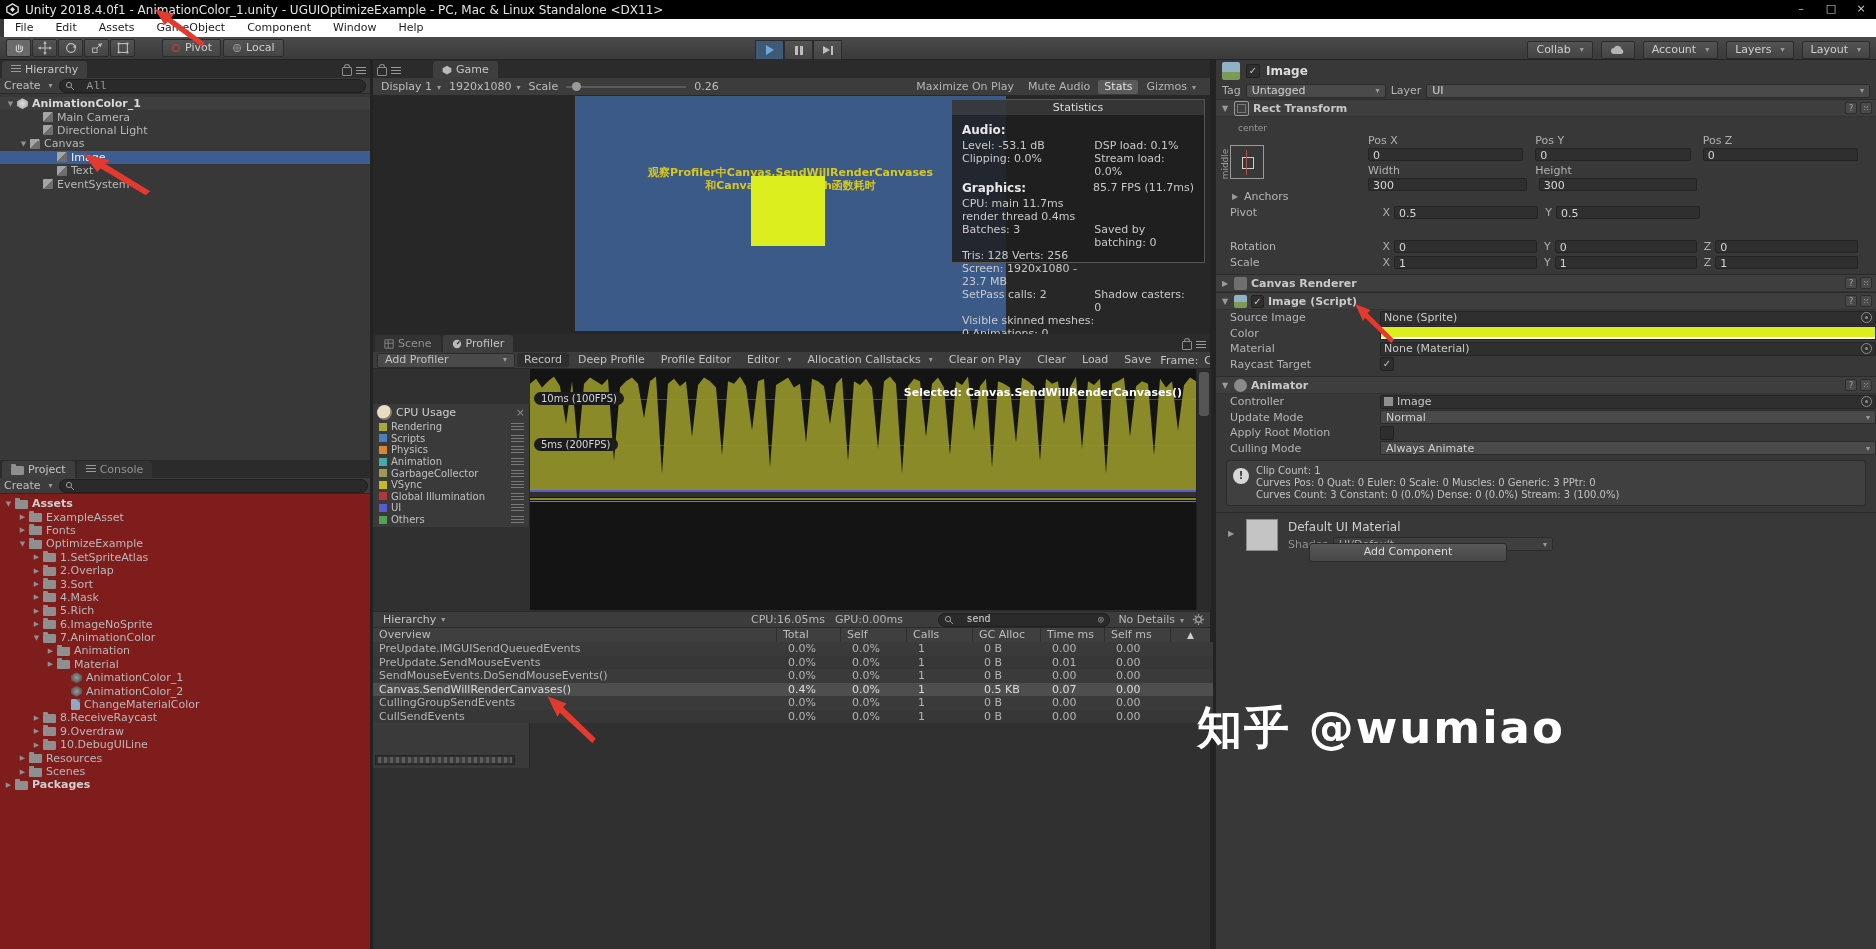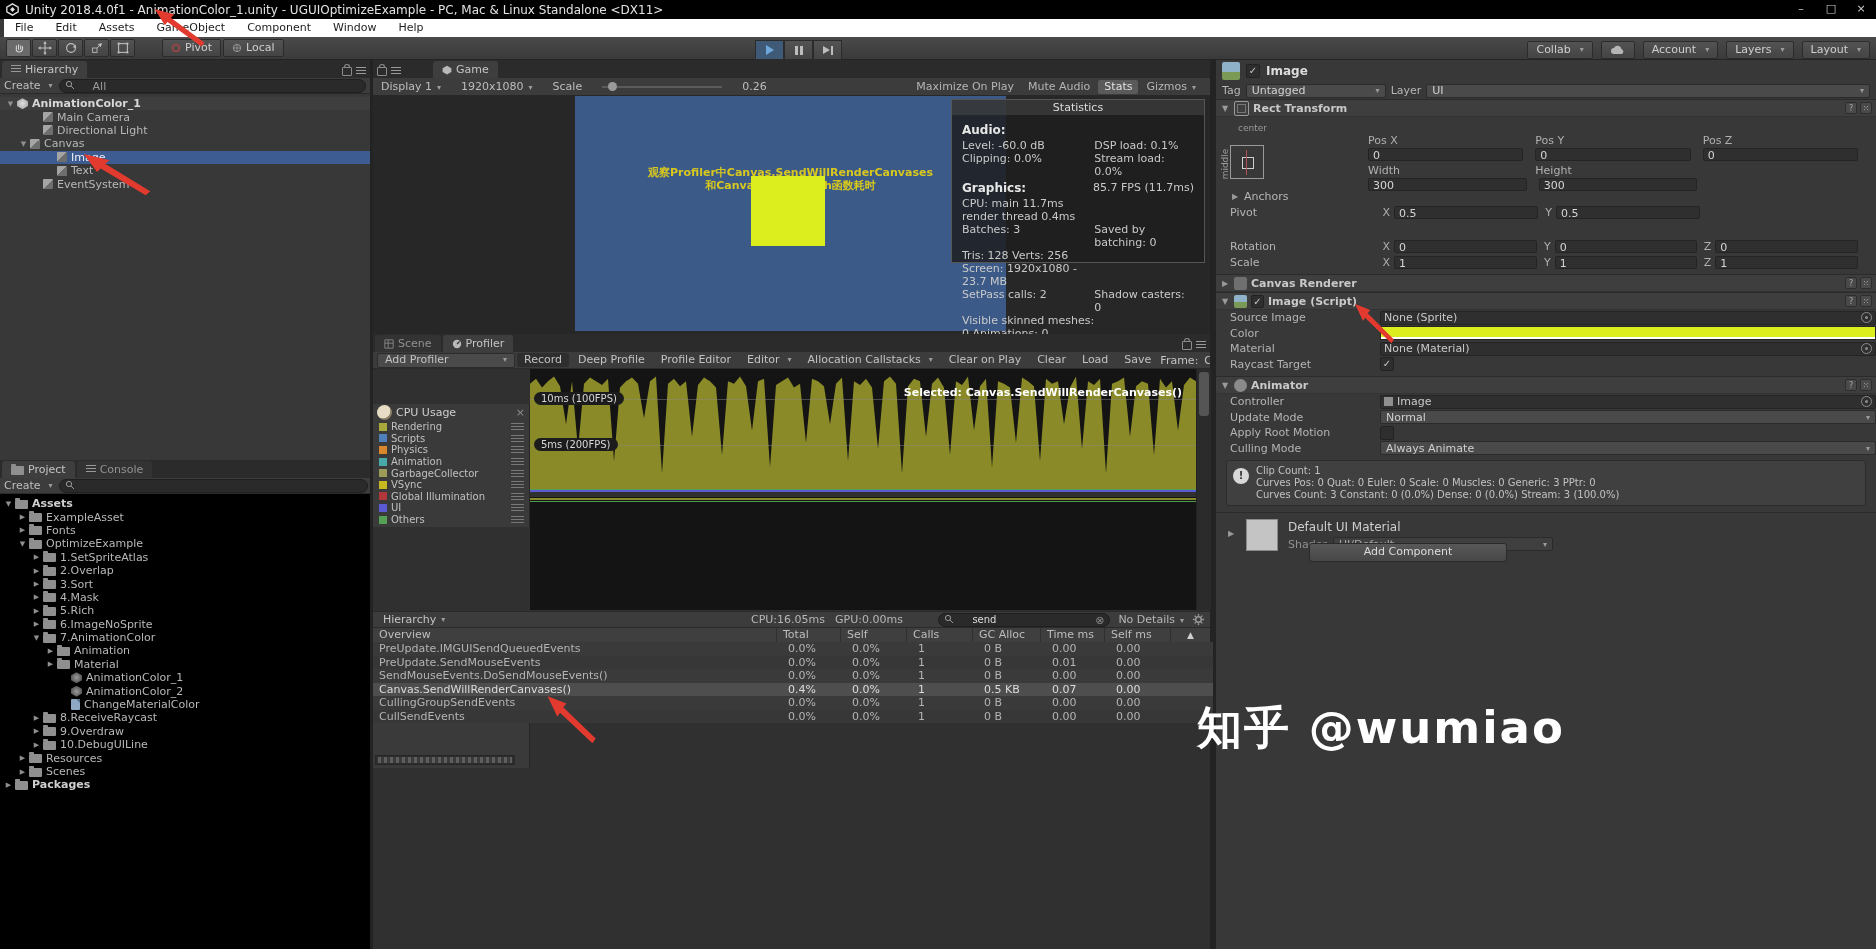--- a/index.html
+++ b/index.html
@@ -30,42 +30,42 @@
   
   .tabstrip{background:#2b2b2b;height:18px;display:flex;align-items:flex-end;}
   .tab{height:17px;line-height:17px;background:#3e3e3e;color:#c4c4c4;border-radius:3px 3px 0 0;padding:0 9px;margin-left:2px;display:flex;align-items:center;gap:4px;}
   .tab.inactive{background:#333;color:#929292;}
   .stripicons{margin-left:auto;display:flex;gap:4px;padding:0 4px 2px 0;}
   .lockic{width:8px;height:7px;border:1px solid #8c8c8c;border-radius:1px;position:relative;}
   .lockic::before{content:"";position:absolute;left:1px;top:-4px;width:4px;height:3px;border:1px solid #8c8c8c;border-bottom:none;border-radius:3px 3px 0 0;}
   .hamb{width:10px;height:9px;background:repeating-linear-gradient(#9a9a9a 0 1px,transparent 1px 3px);} 
   .createbar{background:#3c3c3c;border-bottom:1px solid #2a2a2a;height:16px;display:flex;align-items:center;padding:0 4px;gap:6px;box-sizing:border-box;}
   .createbtn{color:#bdbdbd;display:flex;align-items:center;gap:3px;}
-  .searchpill{flex:1;height:12px;background:#2a2a2a;border:1px solid #1f1f1f;border-radius:7px;display:flex;align-items:flex-start;padding:0 5px;gap:18px;color:#9a9a9a;}
+  .searchpill{flex:1;height:12px;background:#2a2a2a;border:1px solid #1f1f1f;border-radius:7px;display:flex;align-items:center;padding:0 5px;gap:12px;color:#9a9a9a;font-family:Liberation Mono, monospace;}
   .searchpill input{flex:1;background:transparent;border:none;outline:none;color:#dcdcdc;font-family:inherit;font-size:10px;padding:0;min-width:10px;}
   .mag{width:10px;height:10px;flex:none;}
 
   
   .tree{list-style:none;margin:0;padding:3px 0 0 0;}
   .tree li{height:13.4px;display:flex;align-items:center;white-space:nowrap;color:#b8b8b8;}
   .tree .arr{width:13px;flex:none;font-size:7px;color:#8f8f8f;text-align:center;}
   .tree .ic{flex:none;margin-right:4px;}
   .tree li.scene-row{background:#3e3e3e;font-weight:bold;color:#d8d8d8;}
   .tree li.selected{background:#3d5c91;color:#eceff4;}
   .tree li.bold{font-weight:bold;color:#cfcfcf;}
   .i-cube{width:10px;height:10px;background:linear-gradient(135deg,#a5a5a5 50%,#6e6e6e 50%);border-radius:1px;}
   .i-folder{width:13px;height:9px;background:#8f8f8f;border-radius:1px;position:relative;margin-top:1px;}
   .i-folder::before{content:"";position:absolute;top:-2px;left:0;width:5px;height:2px;background:#8f8f8f;border-radius:1px 1px 0 0;}
   .i-unity{width:11px;height:11px;background:radial-gradient(#e0e0e0,#9a9a9a);clip-path:polygon(50% 0,100% 28%,100% 72%,50% 100%,0 72%,0 28%);}
   .i-scene{width:11px;height:11px;background:radial-gradient(#9a9a9a,#3c3c3c);clip-path:polygon(50% 0,100% 28%,100% 72%,50% 100%,0 72%,0 28%);}
   .i-script{width:9px;height:11px;background:#8fa9c4;border-radius:1px;position:relative;}
   .i-script::after{content:"";position:absolute;right:0;top:0;border:2px solid #55718e;border-left-color:transparent;border-bottom-color:transparent;}
 
   
-  .gv-controls{background:#3c3c3c;border-bottom:1px solid #282828;display:flex;align-items:center;gap:20px;padding:0 8px;box-sizing:border-box;color:#bdbdbd;}
+  .gv-controls{background:#3c3c3c;border-bottom:1px solid #282828;display:flex;align-items:center;gap:8px;padding:0 8px;box-sizing:border-box;color:#bdbdbd;}
   .slider{width:120px;height:2px;background:#5b5b5b;position:relative;}
   .slider .thumb{position:absolute;left:6px;top:-4px;width:9px;height:9px;border-radius:50%;background:#9a9a9a;}
   .gv-btn{color:#b5b5b5;padding:0 6px;height:14px;line-height:14px;}
   .gv-btn.active{background:#5a5a5a;border-radius:2px;color:#e0e0e0;}
   .statspanel{background:rgba(30,30,30,0.84);border:1px solid #555;color:#c9c9c9;}
   .statspanel .sp-title{height:15px;text-align:center;color:#dedede;background:rgba(80,80,80,0.45);line-height:15px;}
   .statspanel .sp-body{padding:5px 10px;}
   .sp-h{font-weight:bold;color:#e6e6e6;font-size:12px;margin:3px 0 2px 0;display:flex;}
   .sp-h .fps{margin-left:auto;font-weight:normal;color:#c9c9c9;font-size:11px;}
   .sp-row{display:flex;line-height:13px;}
@@ -324,21 +324,21 @@
           <span>Text</span>
         </li>
         <li style="padding-left: 30px;">
           <span class="arr"></span>
           <span class="ic i-cube"></span>
           <span>EventSystem</span>
         </li>
       </ul>
   </div>
 
-  <div class="abs" style="left:0;top:460px;width:410px;height:489px;background:#000000;">
+  <div class="abs" style="left:0;top:460px;width:410px;height:489px;background:#7f1d1d;">
     <div class="tabstrip">
       <span class="tab">
           <span class="i-folder"></span>
           <span>Project</span>
         </span>
       <span class="tab inactive">
           <span class="hamb"></span>
           <span>Console</span>
         </span>
       <span class="stripicons">
@@ -522,21 +522,21 @@
         <div class="abs" id="game-square" style="left: 176px; top: 80px; width: 74px; height: 70px; background: rgb(220, 238, 30);"></div>
       </div>
 
       <div class="abs statspanel" style="left:578px;top:3px;width:254px;height:164px;box-sizing:border-box;">
         <div class="sp-title">Statistics</div>
         <div class="sp-body">
           <div class="sp-h">Audio:</div>
           <div>
 
           <div class="sp-row">
-                <span class="l">Level: -60.0 dB</span>
+                <span class="l">Level: -53.1 dB</span>
                 <span class="r">DSP load: 0.1%</span>
               </div>
               <div class="sp-row">
                 <span class="l">Clipping: 0.0%</span>
                 <span class="r">Stream load: 0.0%</span>
               </div>
             </div>
           <div class="sp-h">
               <span>Graphics:</span>
               <span class="fps">85.7 FPS (11.7ms)</span>

